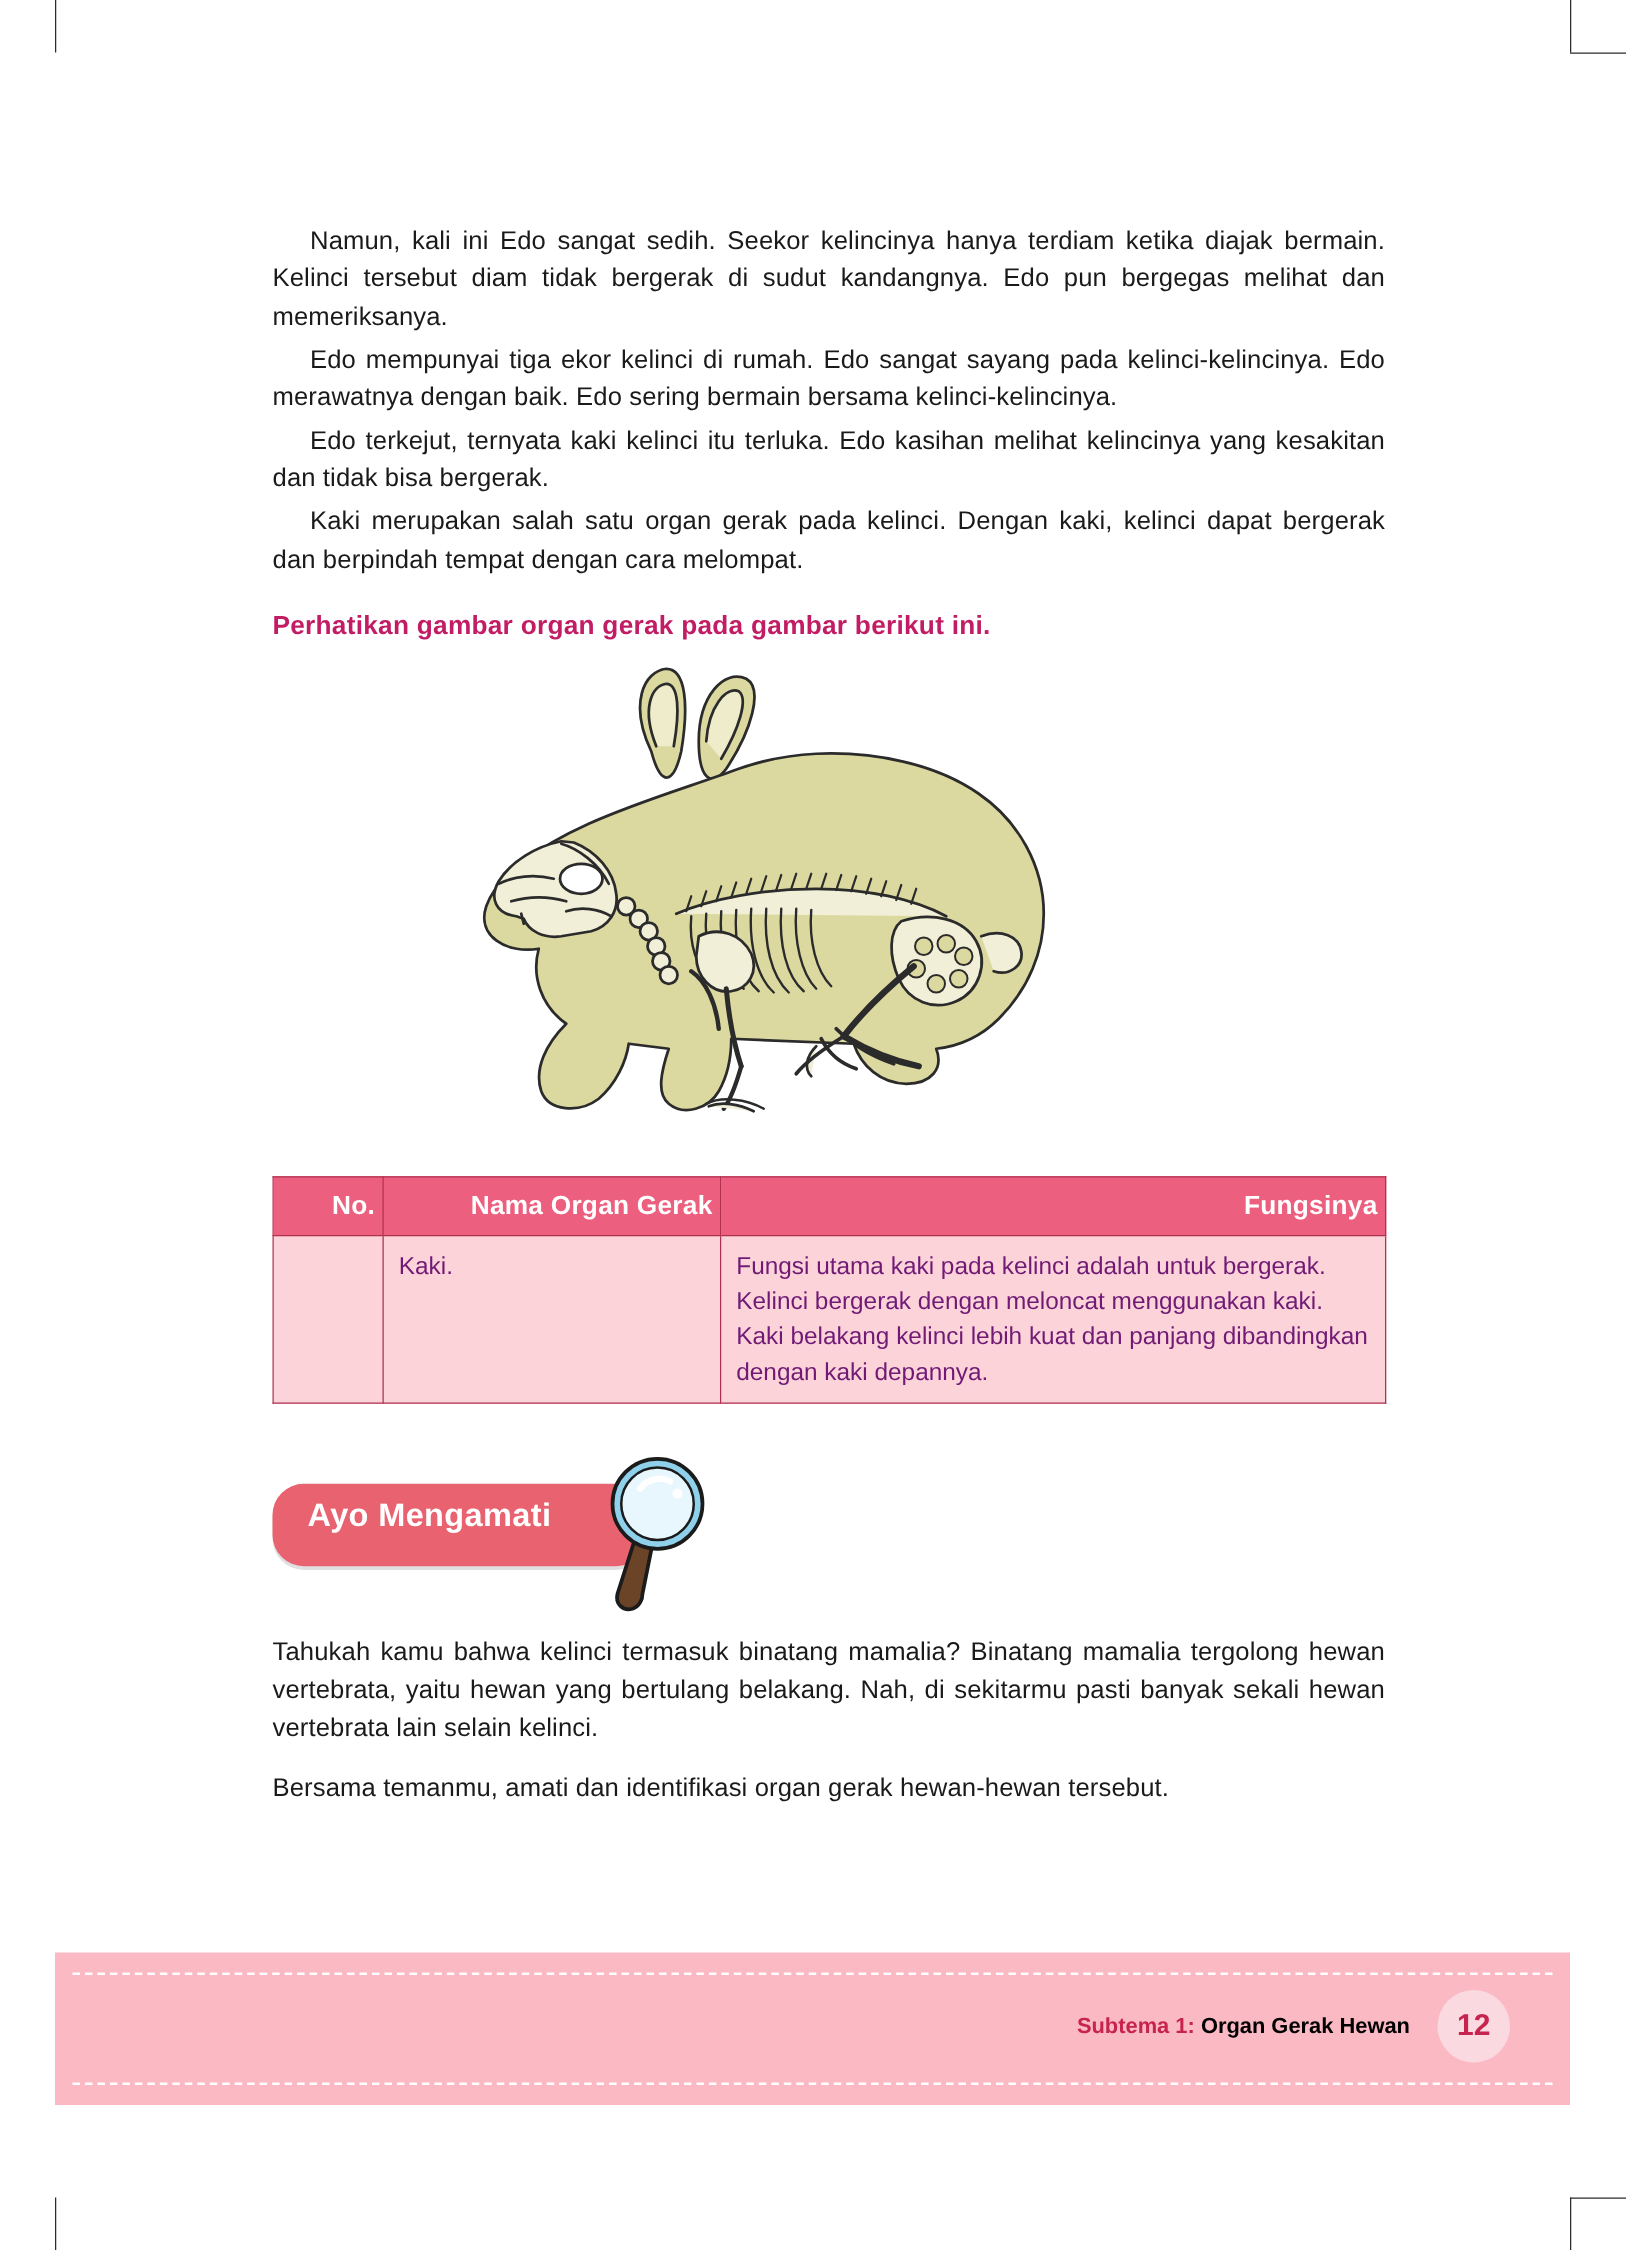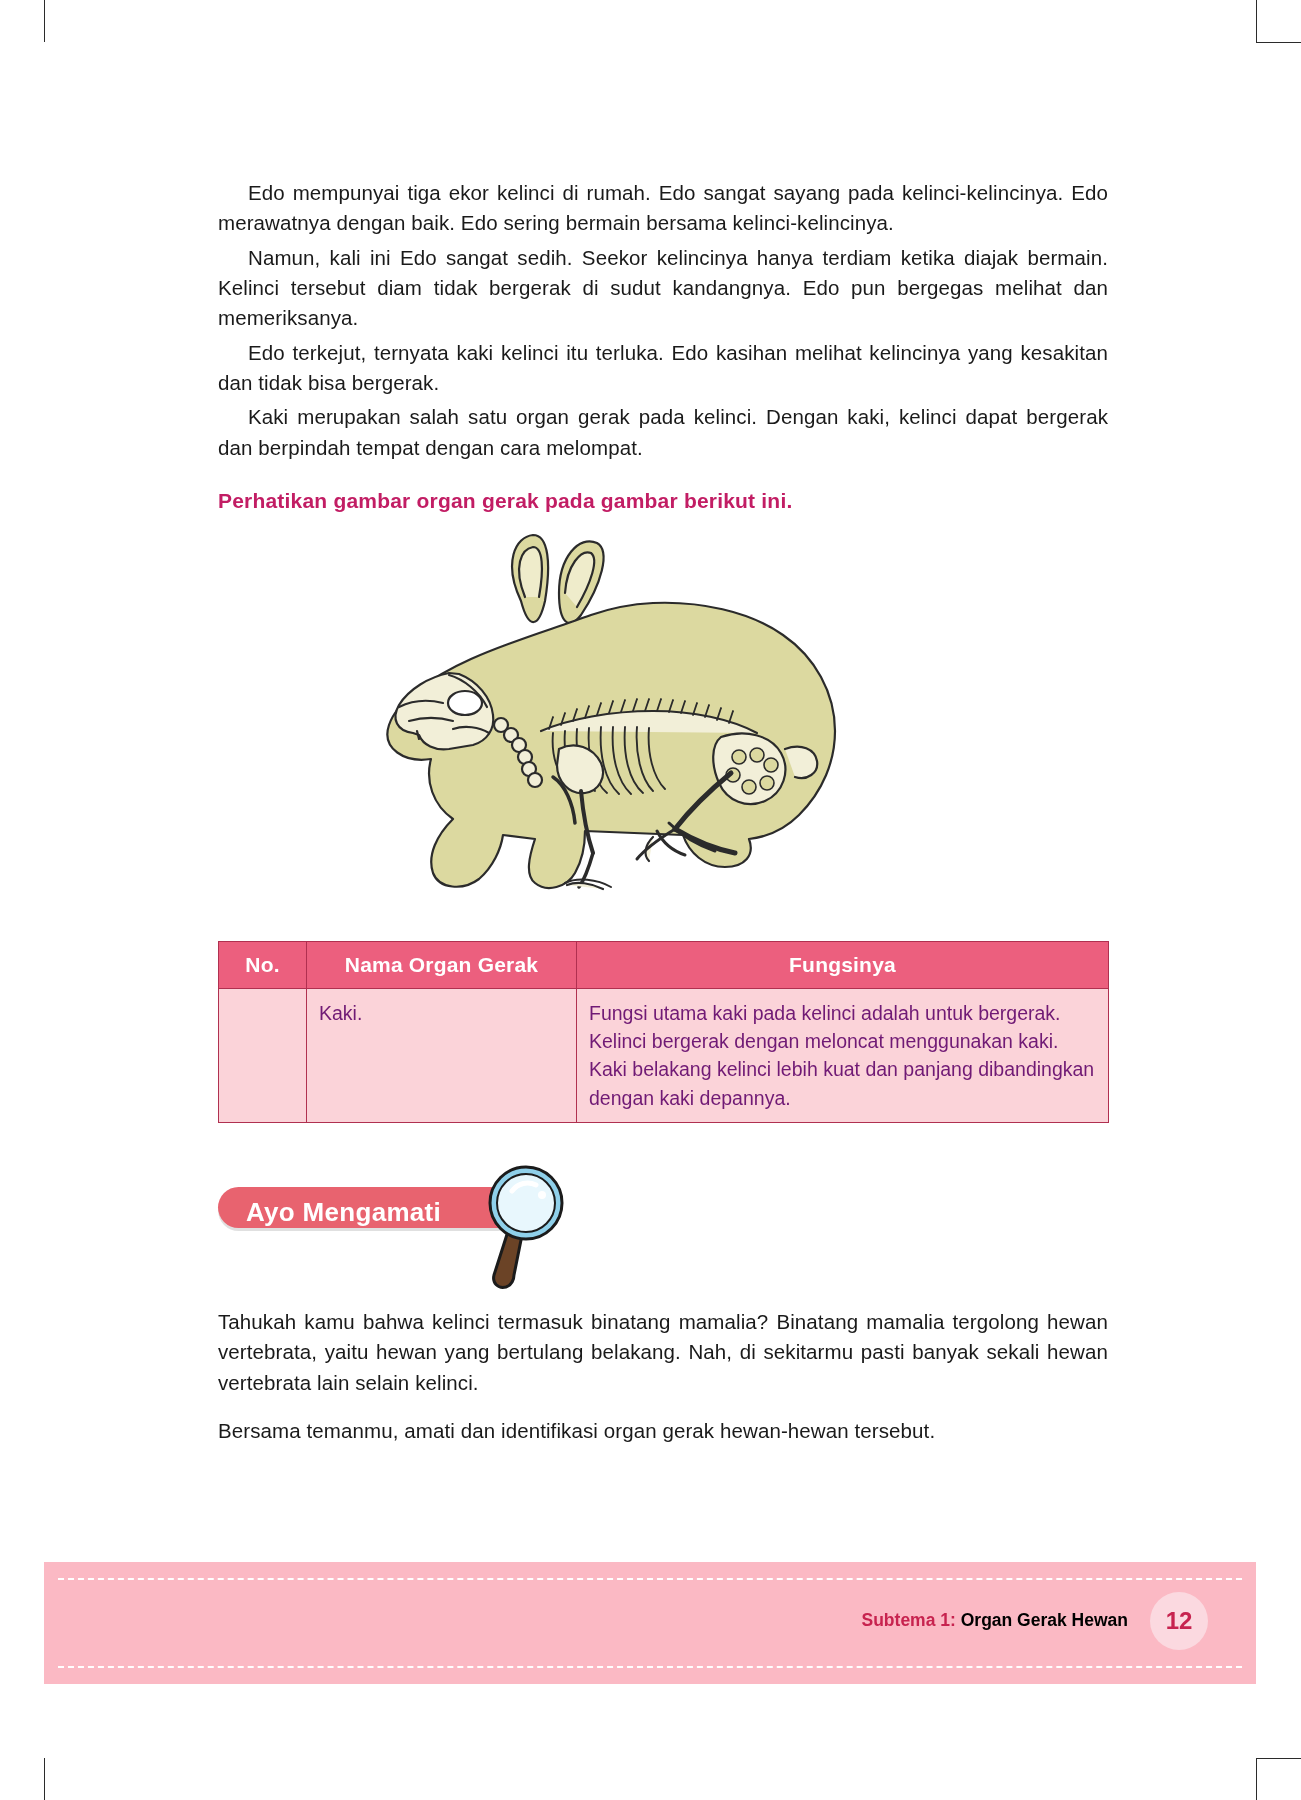--- a/index.html
+++ b/index.html
@@ -76,21 +76,21 @@
     margin-top: 18px;
     table-layout: fixed;
   }
   table.organ-table th {
     background: #ec5f7e;
     color: #ffffff;
     font-size: 21px;
     font-weight: bold;
     padding: 11px 6px;
     border: 1.5px solid #b03050;
-    text-align: center;
+    text-align: right;
     letter-spacing: 0.2px;
   }
   table.organ-table td {
     background: #fbd3d9;
     color: #701a75;
     font-size: 19.5px;
     line-height: 1.45;
     padding: 10px 12px;
     border: 1.5px solid #b03050;
     vertical-align: top;
@@ -103,21 +103,21 @@
   .banner-wrap {
     position: relative;
     margin-top: 42px;
     height: 120px;
   }
   .banner-pill {
     position: absolute;
     left: 0;
     top: 22px;
     width: 300px;
-    height: 41px;
+    height: 66px;
     background: #e8636f;
     border-radius: 25px;
     box-shadow: 0 3px 0 rgba(0,0,0,0.12);
   }
   .banner-pill span {
     display: block;
     color: #ffffff;
     font-size: 26px;
     font-weight: bold;
     line-height: 50px;
@@ -183,22 +183,22 @@
 <div class="crop-mark cm-tr-v"></div>
 <div class="crop-mark cm-bl-v"></div>
 <div class="crop-mark cm-br-v"></div>
 <div class="crop-mark cm-tr-h"></div>
 <div class="crop-mark cm-br-h"></div>
 
 <div class="page">
 
   <div class="content">
 
+    <p class="para indent">Namun, kali ini Edo sangat sedih. Seekor kelincinya hanya terdiam ketika diajak bermain. Kelinci tersebut diam tidak bergerak di sudut kandangnya. Edo pun bergegas melihat dan memeriksanya.</p>
     <p class="para indent">Edo mempunyai tiga ekor kelinci di rumah. Edo sangat sayang pada kelinci-kelincinya. Edo merawatnya dengan baik. Edo sering bermain bersama kelinci-kelincinya.</p>
-    <p class="para indent">Namun, kali ini Edo sangat sedih. Seekor kelincinya hanya terdiam ketika diajak bermain. Kelinci tersebut diam tidak bergerak di sudut kandangnya. Edo pun bergegas melihat dan memeriksanya.</p>
     <p class="para indent">Edo terkejut, ternyata kaki kelinci itu terluka. Edo kasihan melihat kelincinya yang kesakitan dan tidak bisa bergerak.</p>
     <p class="para indent">Kaki merupakan salah satu organ gerak pada kelinci. Dengan kaki, kelinci dapat bergerak dan berpindah tempat dengan cara melompat.</p>
 
     <div class="heading-pink">Perhatikan gambar organ gerak pada gambar berikut ini.</div>
 
     <div class="figure">
       <svg width="620" height="380" viewBox="0 0 620 380">
         <g stroke="#2b2b2b" stroke-width="2.2" stroke-linejoin="round" stroke-linecap="round">
 
           <path d="M168 78 C150 40 162 14 180 12 C196 12 198 42 192 78 C186 104 176 108 168 78 Z" fill="#dcd9a0"></path>

